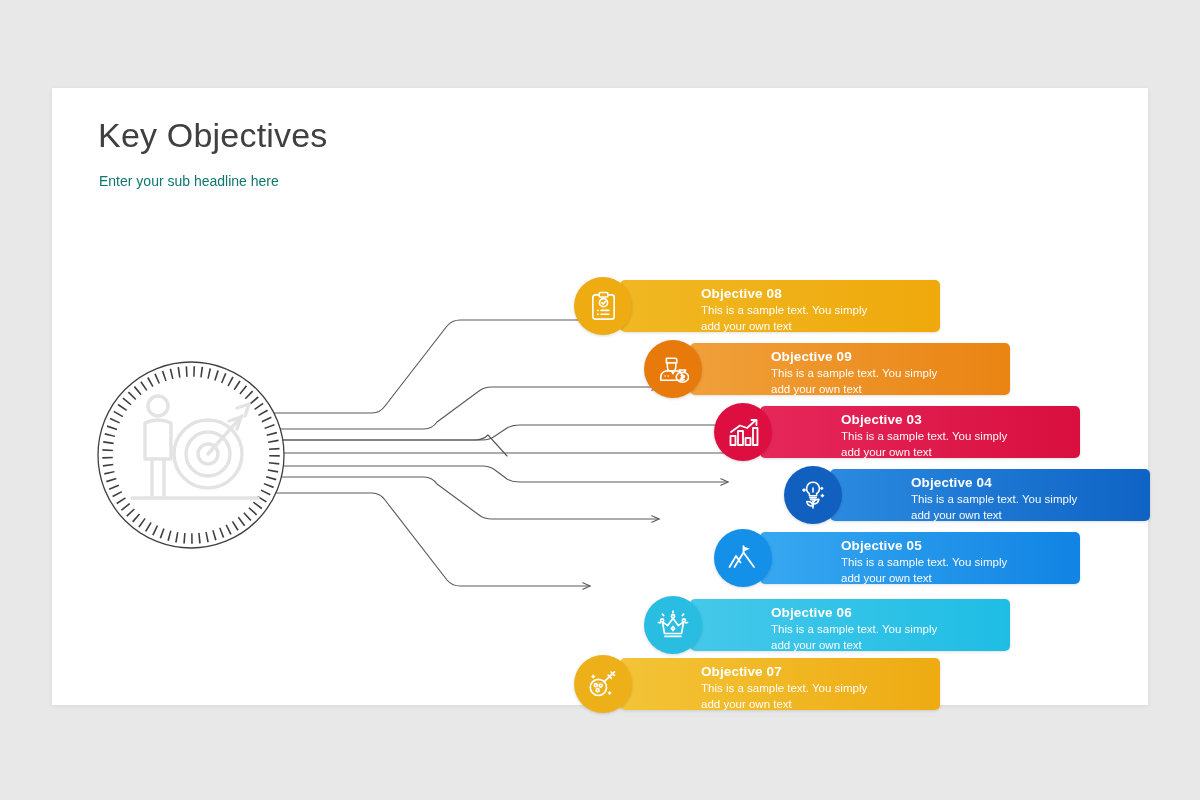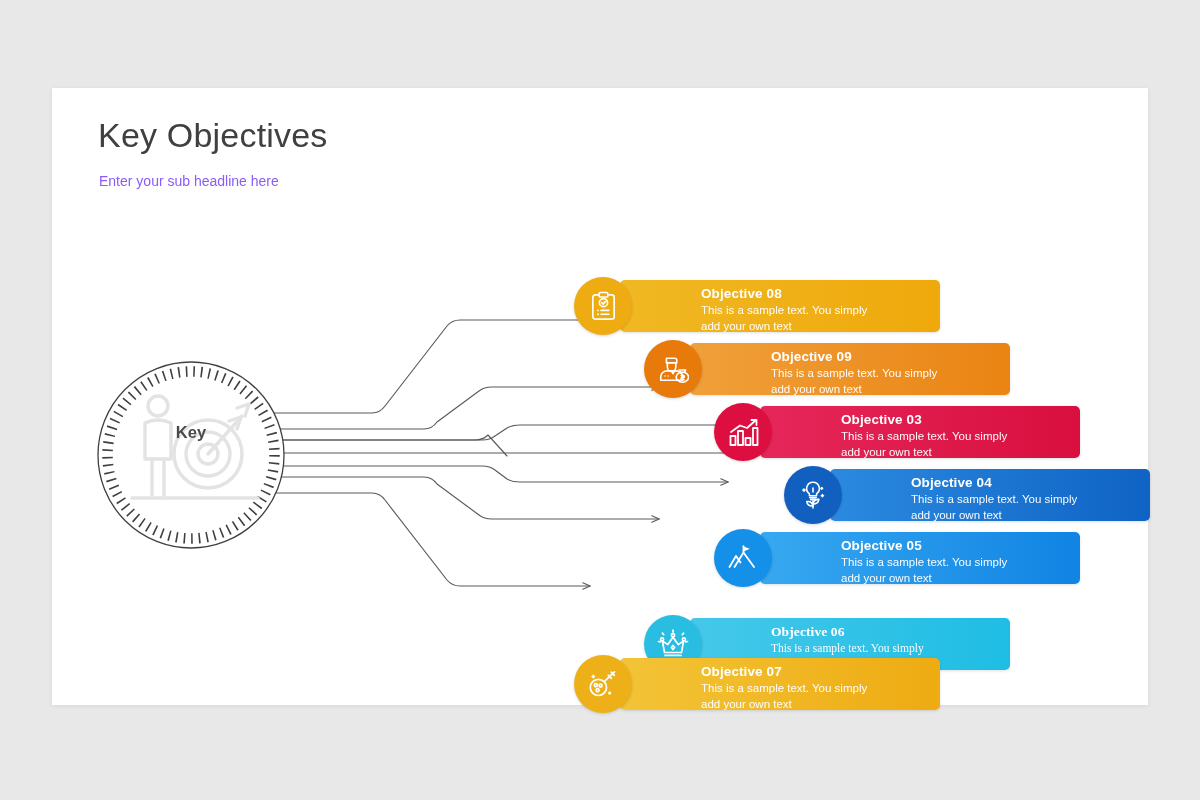--- a/index.html
+++ b/index.html
@@ -32,21 +32,21 @@
     color: #404040;
     letter-spacing: 0.2px;
     white-space: nowrap;
   }
   #page-subtitle {
     position: absolute;
     left: 47px;
     top: 85px;
     font-size: 14px;
     font-weight: 400;
-    color: #8b5cf6;
+    color: #0f766e;
     white-space: nowrap;
   }
 
   
   #diagram {
     position: absolute;
     left: 0;
     top: 0;
     width: 1096px;
     height: 617px;
@@ -186,21 +186,20 @@
           <path d="M56,99 v36 M68,99 v36"></path>
           <circle cx="112" cy="94" r="34"></circle>
           <circle cx="112" cy="94" r="22"></circle>
           <circle cx="112" cy="94" r="10"></circle>
           <path d="M112,94 L146,56"></path>
           <path d="M141,48 l12,-4 -4,12 M133,61 l12,-4 -4,12"></path>
           <path d="M36,138 h126"></path>
         </g>
       </svg>
       <div id="hub-label">
-        <span>Key</span>
       </div>
     </div>
 
     <div class="obj-row" style="left:522px; top:189px; width:366px;">
       <div class="obj-bar" style="left:46px; width:320px; background:linear-gradient(to right,#f0b823,#efa90c);"></div>
       <div class="obj-text" style="left:127px;">
         <div class="obj-title">Objective 08</div>
         <div class="obj-desc">This is a sample text. You simply</div>
         <div class="obj-desc">add your own text</div>
       </div>
@@ -290,21 +289,21 @@
       <div class="obj-icon" style="left:0px; background:#1490e8;">
         <svg width="32" height="32" viewBox="0 0 32 32" fill="none" stroke="#ffffff" stroke-width="1.8" stroke-linecap="round" stroke-linejoin="round">
           <path d="M2.5,25 L9,14 L13.5,20.5"></path>
           <path d="M7.5,25 L16.5,10.5 L27,25"></path>
           <path d="M16.5,10.5 V4.2"></path>
           <path d="M16.5,4.6 l6.4,2.2 -6.4,2.6 z" fill="#ffffff" stroke="none"></path>
         </svg>
       </div>
     </div>
 
-    <div class="obj-row" style="left:592px; top:527px; width:366px;font-family:Liberation Serif, serif;">
+    <div class="obj-row" style="left:592px; top:508px; width:366px;">
       <div class="obj-bar" style="left:46px; width:320px; background:linear-gradient(to right,#45c8ea,#1fbde4);"></div>
       <div class="obj-text" style="left:127px;">
         <div class="obj-title">Objective 06</div>
         <div class="obj-desc">This is a sample text. You simply</div>
         <div class="obj-desc">add your own text</div>
       </div>
       <div class="obj-icon" style="left:0px; background:#29bde2;">
         <svg width="32" height="32" viewBox="0 0 32 32" fill="none" stroke="#ffffff" stroke-width="1.7" stroke-linecap="round" stroke-linejoin="round">
           <path d="M7.5,24.5 L5.4,13 l5.4,3.6 L16,9.2 l5.2,7.4 L26.6,13 L24.5,24.5 z"></path>
           <path d="M8,27.4 h16"></path>

